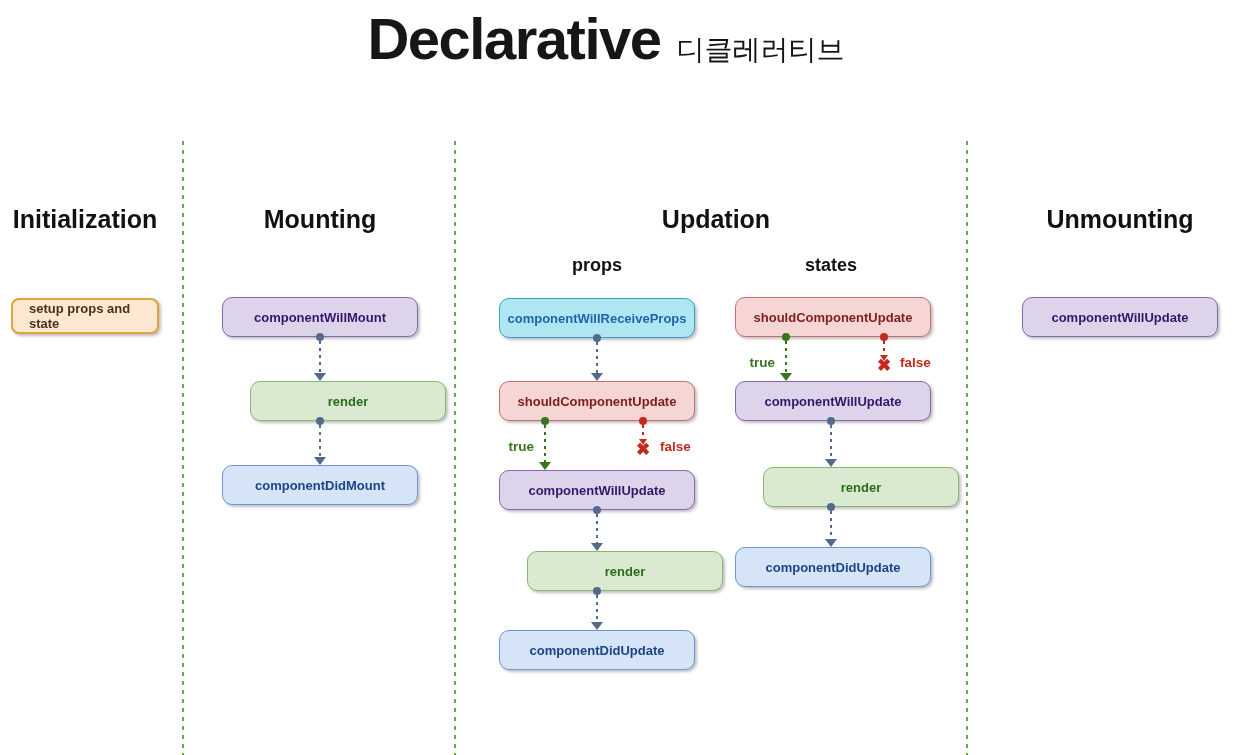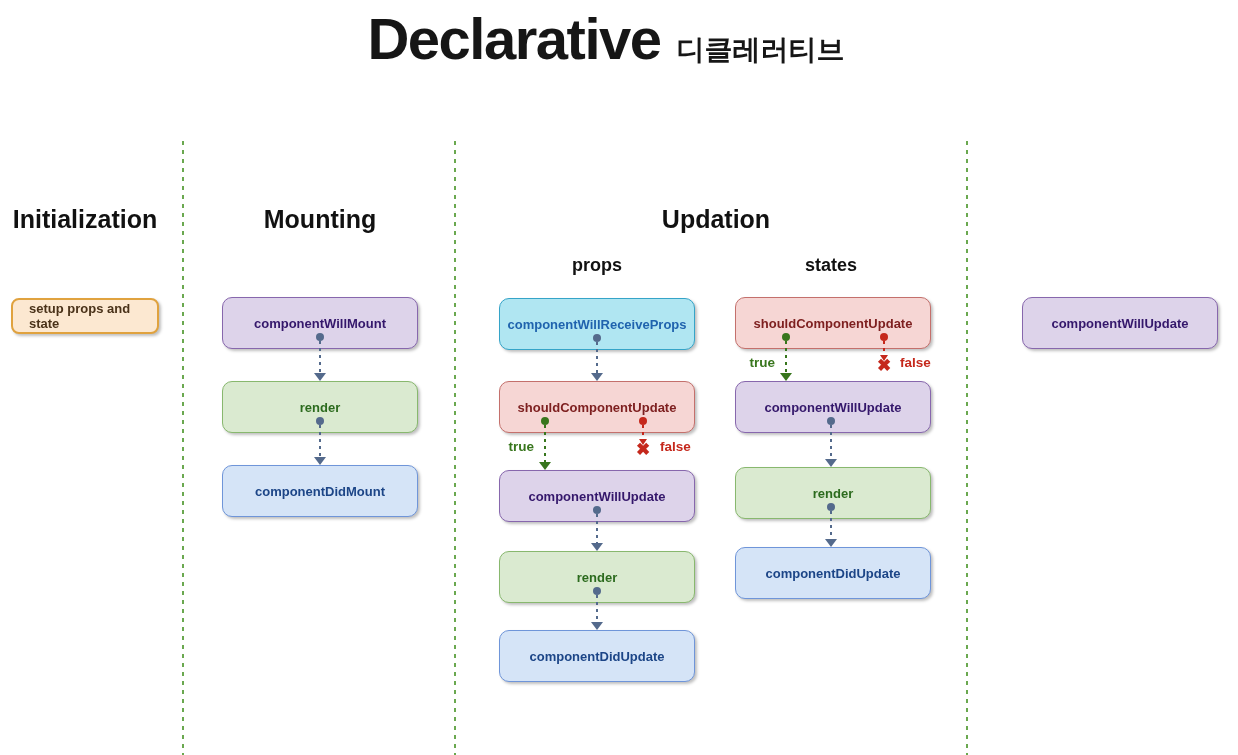--- a/index.html
+++ b/index.html
@@ -9,44 +9,44 @@
   }
   
   .title-wrap{
     position:absolute;left:0;top:10px;width:1212px;text-align:center;white-space:nowrap;
   }
   .title-main{
     font-size:58px;font-weight:700;color:#161616;letter-spacing:-1.5px;line-height:1.0;
     vertical-align:baseline;
   }
   .title-sub{
-    font-size:28px;font-weight:700;color:#161616;margin-left:16px;vertical-align:baseline;
+    font-size:28px;font-weight:400;color:#161616;margin-left:16px;vertical-align:baseline;
   }
   
   .divider{
     position:absolute;top:141px;height:614px;width:2px;
     background:repeating-linear-gradient(to bottom,#6aa84f 0 4px,transparent 4px 9px);
   }
   
   .col-heading{
     position:absolute;font-size:25px;font-weight:700;color:#111111;text-align:center;line-height:1.15;
   }
   .sub-heading{
     position:absolute;font-size:18px;font-weight:700;color:#111111;text-align:center;line-height:1.1;
   }
   
   .box{
-    position:absolute;width:196px;height:52px;border-radius:10px;
+    position:absolute;width:196px;height:40px;border-radius:10px;
     display:flex;align-items:center;justify-content:center;
     font-size:13px;font-weight:700;box-sizing:border-box;
     box-shadow:2px 2px 3px rgba(0,0,0,0.25);
   }
   .c-orange{background:#fce8d1;border:2px solid #e0a23e;color:#4a3219;}
   .c-purple{background:#ddd3ea;border:1.5px solid #8767ad;color:#34176b;}
-  .c-green {background:#daead0;border:1.5px solid #88b86e;color:#2c6b1e;}
+  .c-green {background:#daead0;border:1.5px solid #88b86e;color:#2c6b1e;margin-left:28px;}
   .c-blue  {background:#d5e4f7;border:1.5px solid #6f95d9;color:#1c4587;}
   .c-cyan  {background:#b0e6f2;border:1.5px solid #35a4c8;color:#1f63ae;}
   .c-red   {background:#f6d6d4;border:1.5px solid #c4706c;color:#7e2020;}
   
   .arrow{
     position:absolute;width:14px;display:flex;flex-direction:column;align-items:center;
   }
   .a-dot{width:8px;height:8px;border-radius:50%;background:#546a8c;flex:0 0 auto;}
   .a-line{flex:1 1 auto;width:2px;background:repeating-linear-gradient(to bottom,#546a8c 0 3px,transparent 3px 7px);}
   .a-head{width:0;height:0;border-left:6px solid transparent;border-right:6px solid transparent;border-top:8px solid #546a8c;flex:0 0 auto;}
@@ -73,20 +73,21 @@
     <span class="title-main">Declarative</span><span class="title-sub">디클레러티브</span>
   </div>
 
   <div class="divider" style="left:182px;"></div>
   <div class="divider" style="left:454px;"></div>
   <div class="divider" style="left:966px;"></div>
 
   <div class="col-heading" style="left:5px;top:205px;width:160px;">Initialization</div>
   <div class="col-heading" style="left:230px;top:205px;width:180px;">Mounting</div>
   <div class="col-heading" style="left:626px;top:205px;width:180px;">Updation</div>
+  <div class="col-heading" style="left:1030px;top:205px;width:180px;">Unmounting</div>
 
   <div class="sub-heading" style="left:517px;top:256px;width:160px;">props</div>
   <div class="sub-heading" style="left:751px;top:256px;width:160px;">states</div>
 
   <div class="box c-orange" style="left:11px;top:298px;width:148px;height:36px;border-radius:8px;padding-left:16px;">setup props and state</div>
 
   <div class="box c-purple" style="left:222px;top:297px;">componentWillMount</div>
   <div class="arrow" style="left:313px;top:333px;height:48px;">
     <span class="a-dot"></span>
       <span class="a-line"></span>

